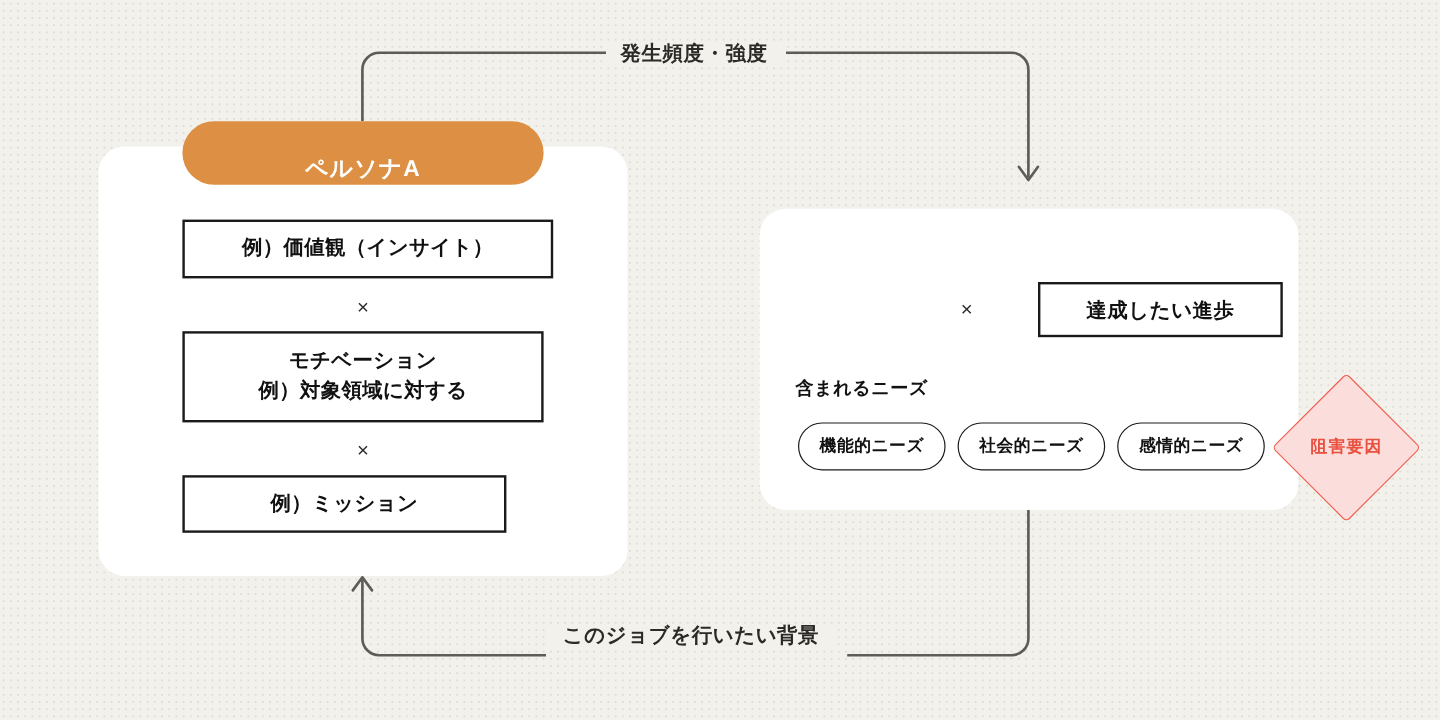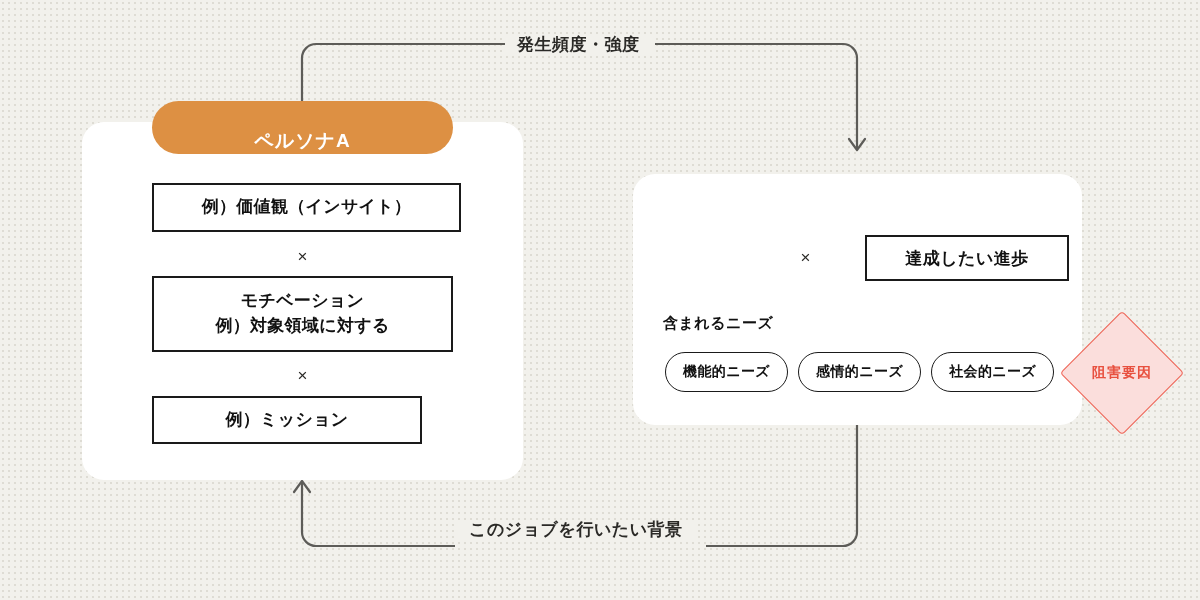--- a/index.html
+++ b/index.html
@@ -261,22 +261,22 @@
   <div id="job-times">×</div>
 
   <div class="job-box" id="job-box-progress">
     <span>達成したい進歩</span>
   </div>
 
   <div id="needs-title">含まれるニーズ</div>
 
   <div id="needs-row">
     <div class="need-chip">機能的ニーズ</div>
+    <div class="need-chip">社会的ニーズ</div>
     <div class="need-chip">感情的ニーズ</div>
-    <div class="need-chip">社会的ニーズ</div>
   </div>
 
   <div id="blocker"></div>
   <div id="blocker-text">
     <span>阻害</span>
     <span>要因</span>
   </div>
 
 </div>
 

